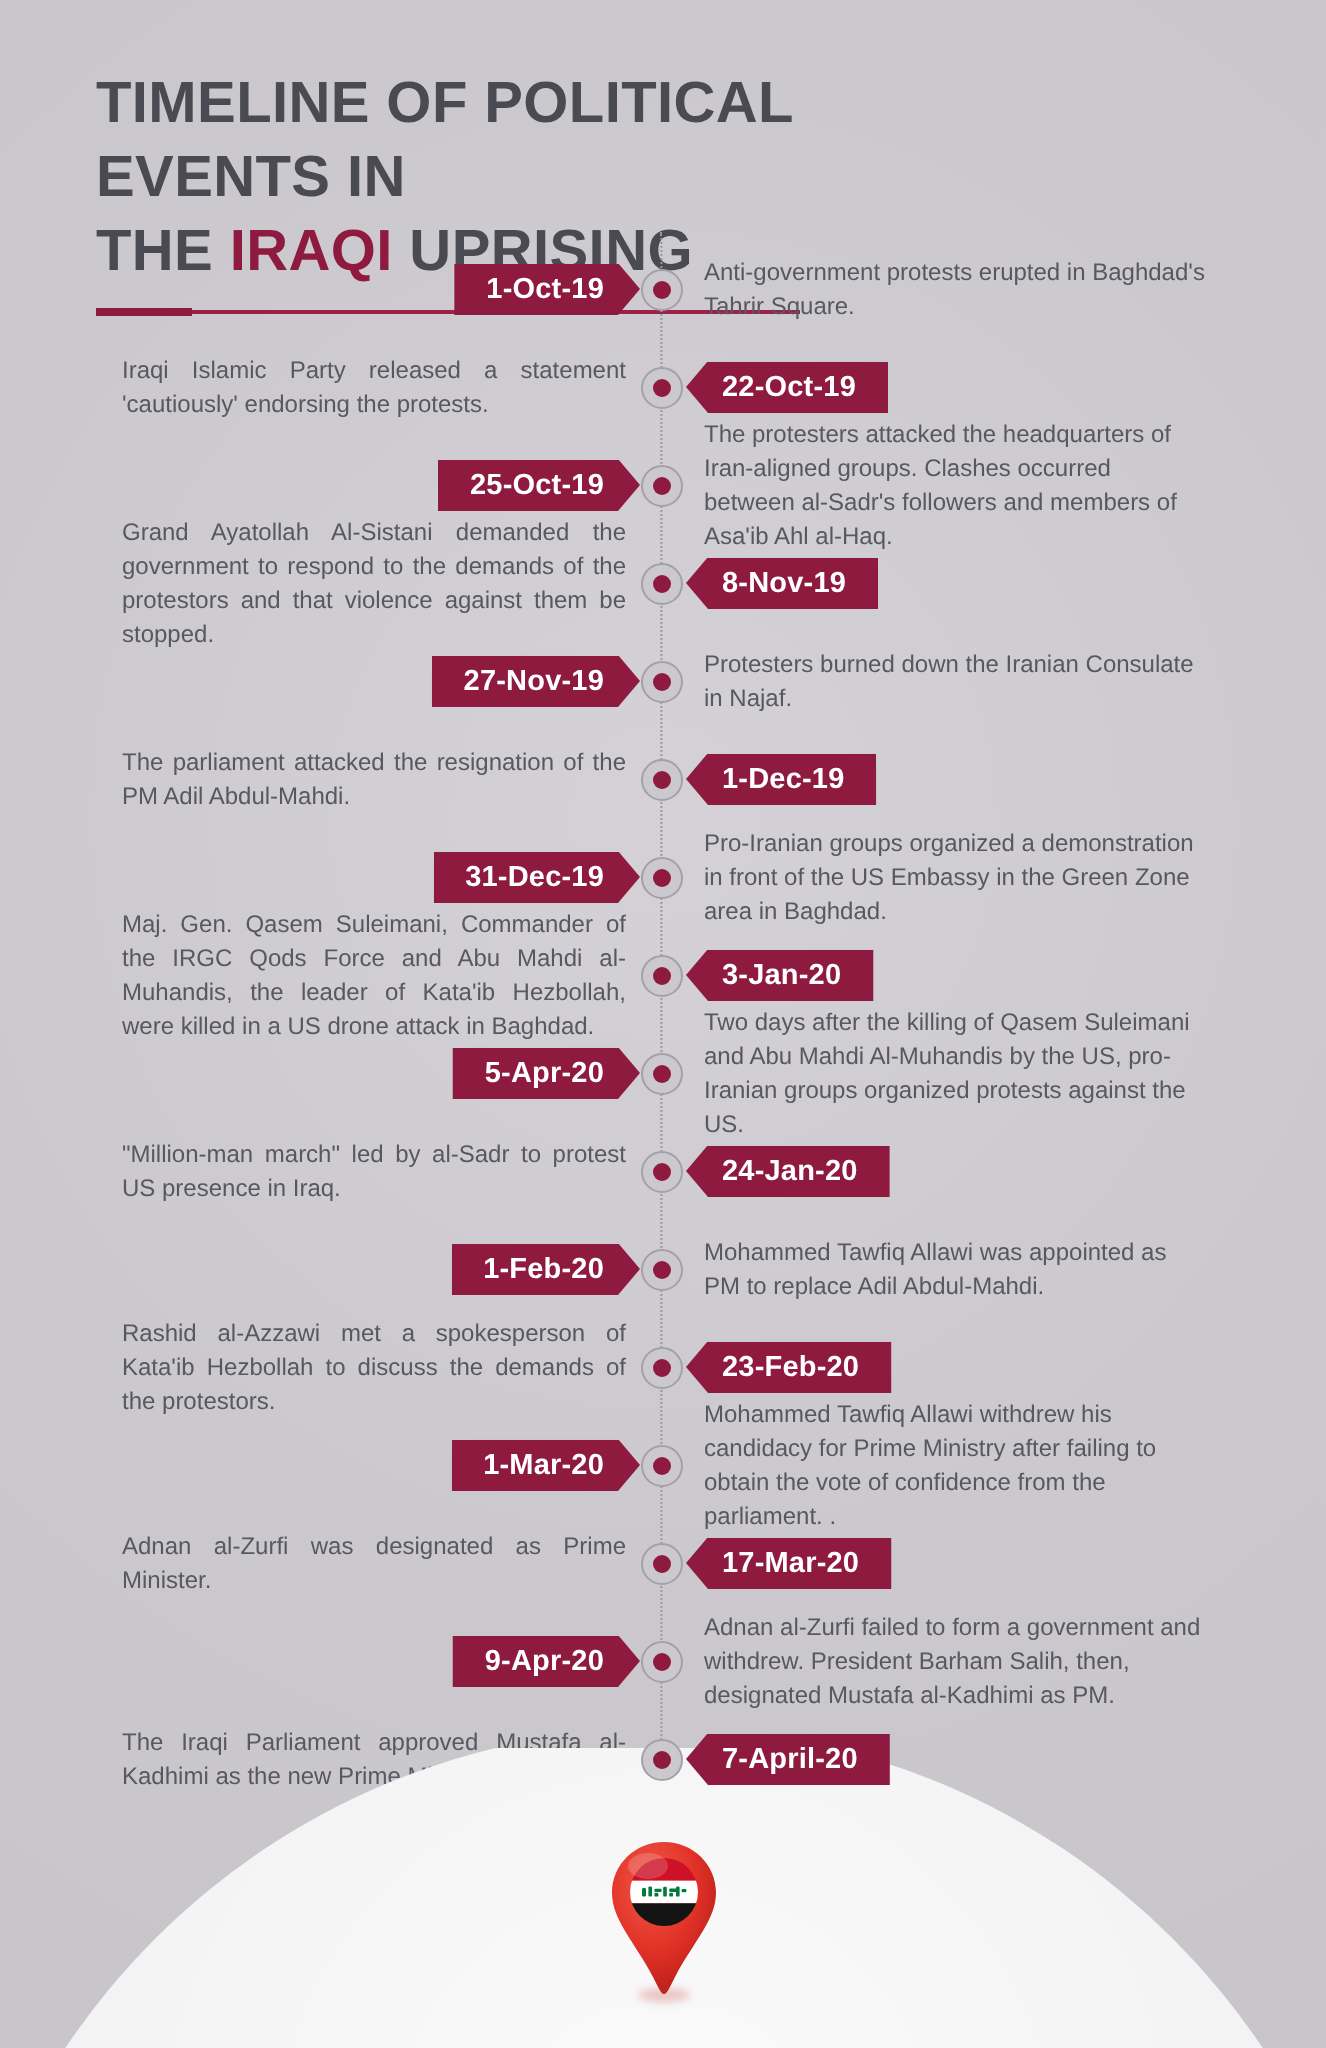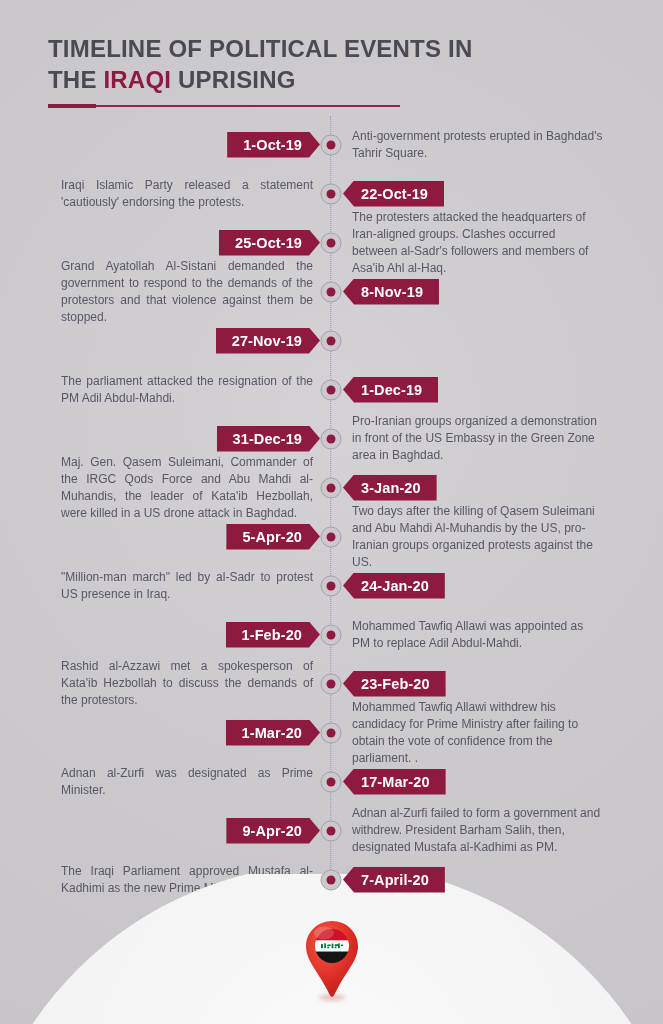--- a/index.html
+++ b/index.html
@@ -48,21 +48,21 @@
     height: 720px;
     border-radius: 50%;
     overflow: hidden;
     opacity: .55;
   }
   .globe-map svg { position: absolute; left: 0; top: 0; width: 720px; height: 720px; }
 
   
   .header { position: absolute; left: 48px; top: 34px; width: 430px; }
   .title {
-    font-size: 24px;
+    font-size: 29px;
     font-weight: bold;
     line-height: 1.28;
     letter-spacing: .2px;
     color: #4a4a52;
     text-transform: uppercase;
   }
   .title .accent { color: #8e1b3f; }
   .rule { position: relative; margin-top: 9px; height: 4px; }
   .rule-thin {
     position: absolute; left: 0; top: 1px;
@@ -216,20 +216,21 @@
           <div class="desc">The protesters attacked the headquarters of Iran-aligned groups. Clashes occurred between al-Sadr's followers and members of Asa'ib Ahl al-Haq.</div>
         </div>
         <div class="row right">
           <div class="badge">8-Nov-19</div>
           <div class="node"></div>
           <div class="desc">Grand Ayatollah Al-Sistani demanded the government to respond to the demands of the protestors and that violence against them be stopped.</div>
         </div>
         <div class="row left">
           <div class="badge">27-Nov-19</div>
           <div class="node"></div>
+          <div class="desc">Protesters burned down the Iranian Consulate in Najaf.</div>
         </div>
         <div class="row right">
           <div class="badge">1-Dec-19</div>
           <div class="node"></div>
           <div class="desc">The parliament attacked the resignation of the PM Adil Abdul-Mahdi.</div>
         </div>
         <div class="row left">
           <div class="badge">31-Dec-19</div>
           <div class="node"></div>
           <div class="desc">Pro-Iranian groups organized a demonstration in front of the US Embassy in the Green Zone area in Baghdad.</div>

